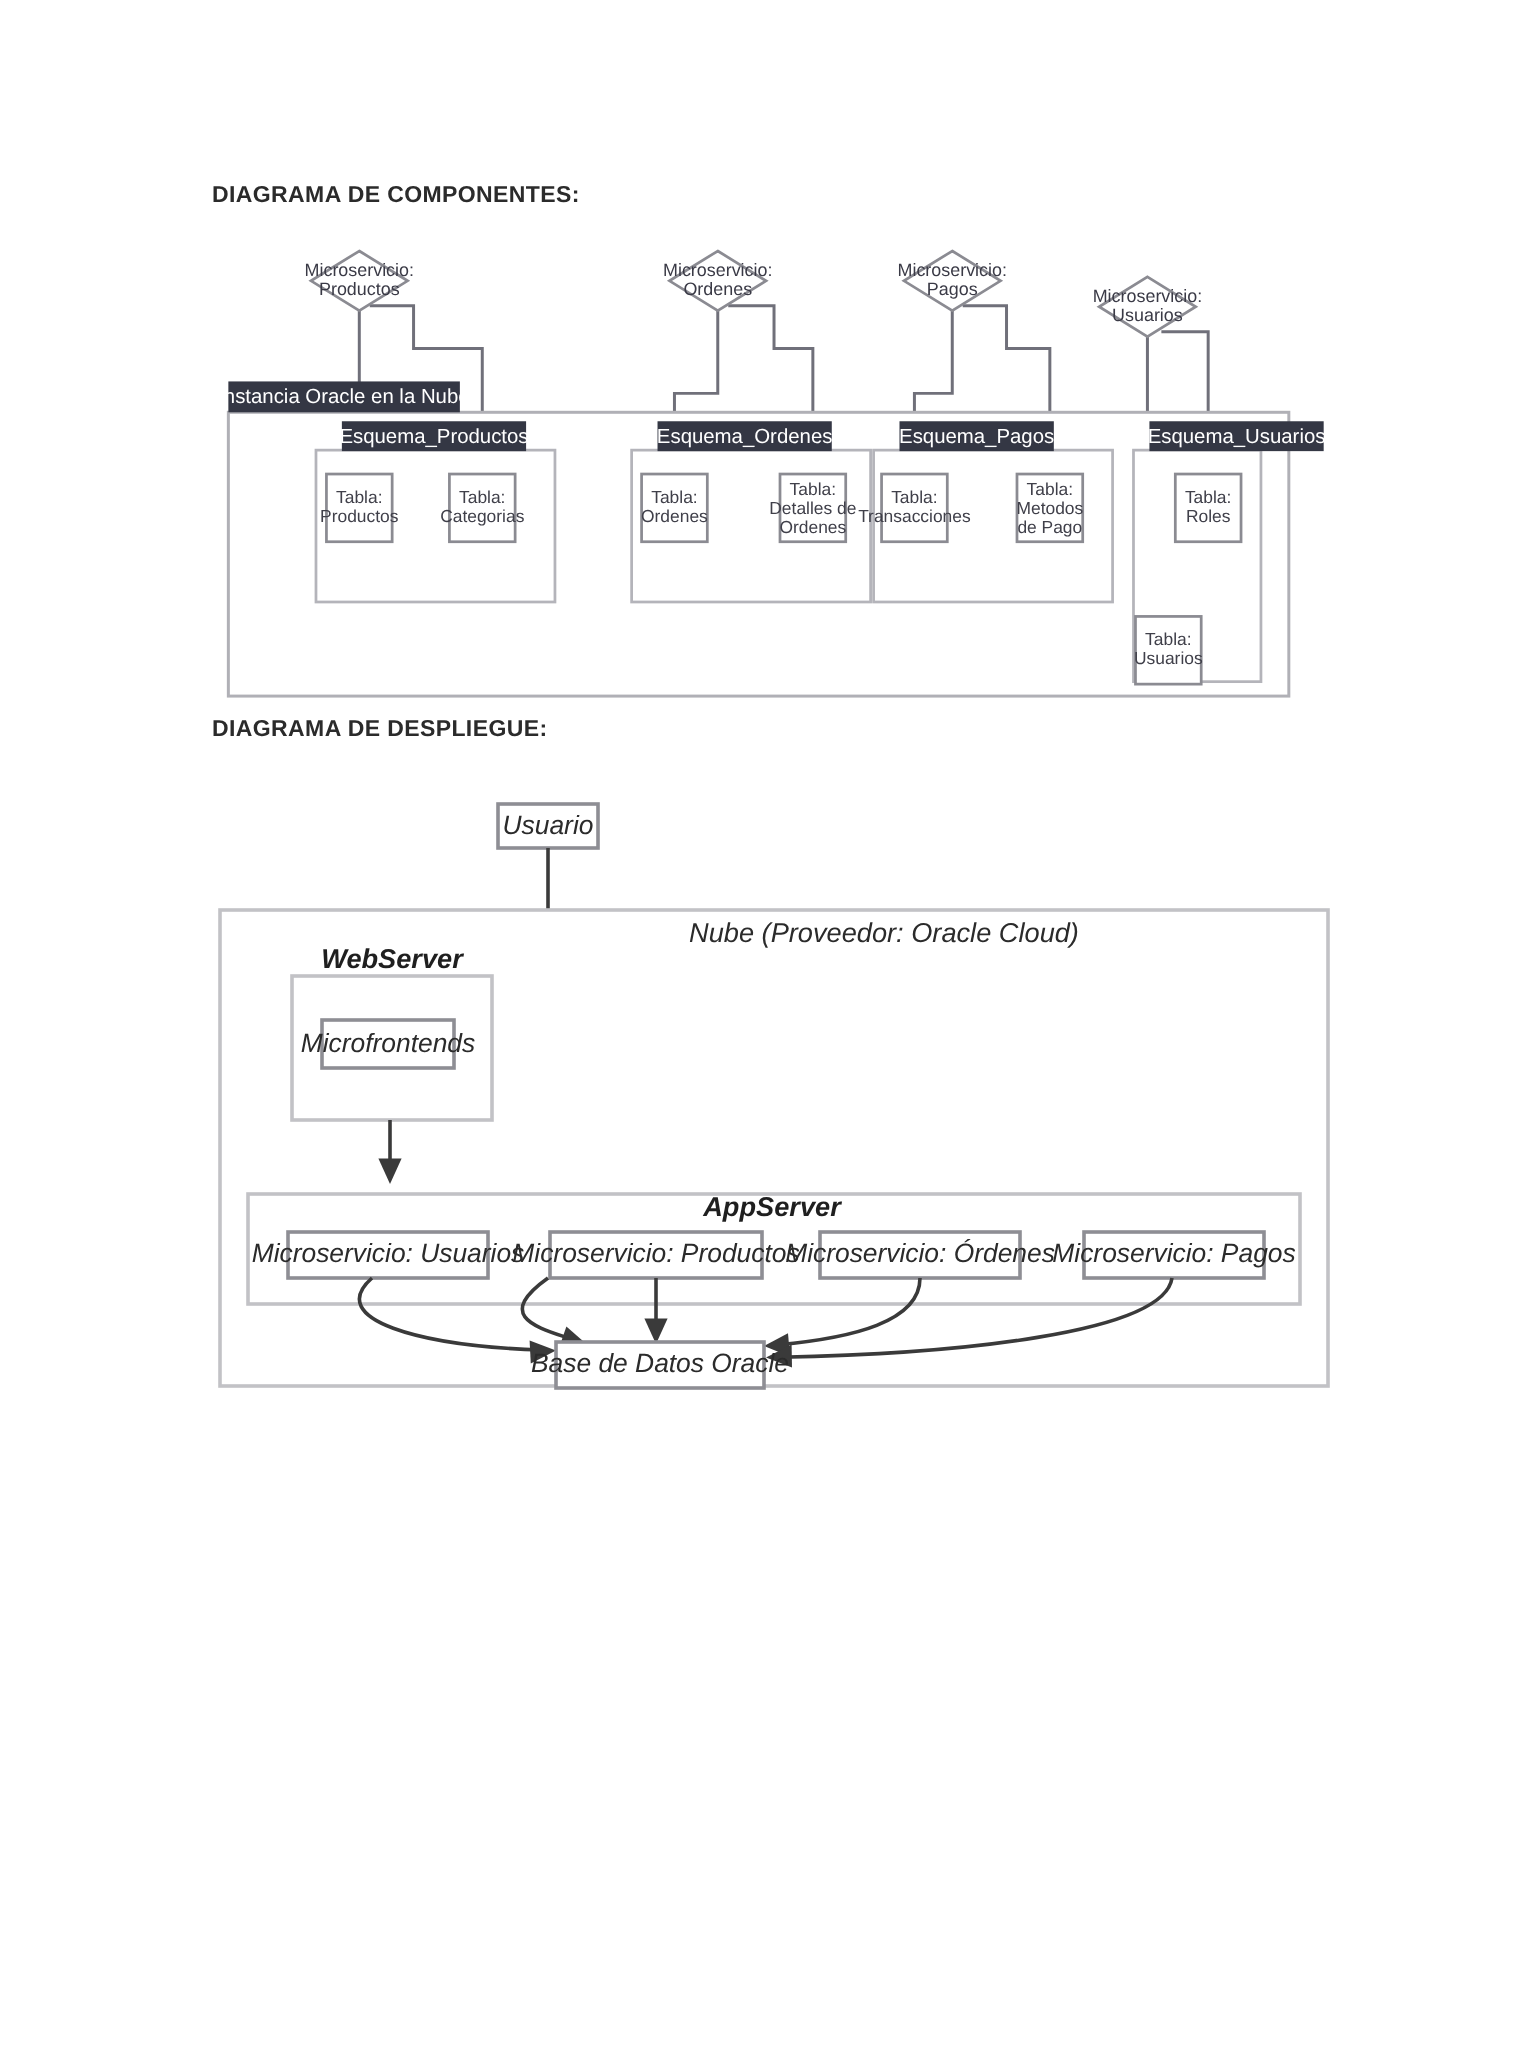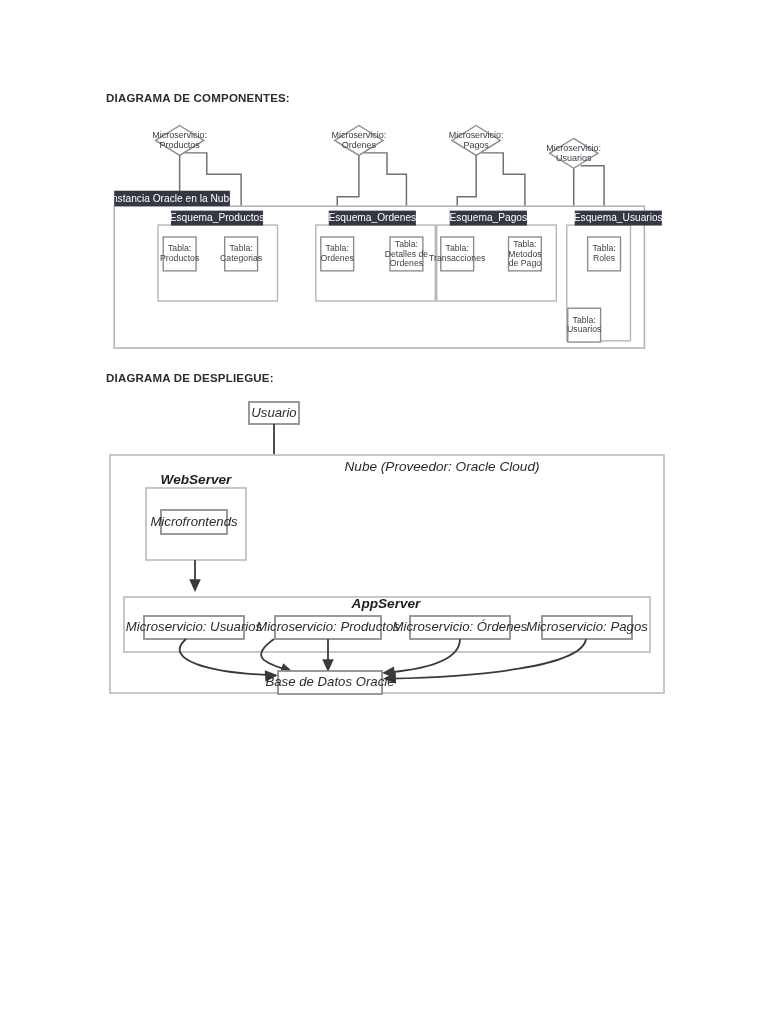--- a/index.html
+++ b/index.html
@@ -24,21 +24,21 @@
   
   .section-heading {
     position: absolute;
     font-size: 11.5px;
     font-weight: 600;
     letter-spacing: 0.2px;
     color: #2b2b2b;
     white-space: nowrap;
   }
   #heading-componentes { left: 106px; top: 92px; }
-  #heading-despliegue  { left: 106px; top: 372px; text-align: center; }
+  #heading-despliegue  { left: 106px; top: 359px; text-align: center; }
 
   
   .diagram {
     position: absolute;
   }
   .diagram svg {
     display: block;
     overflow: visible;
   }
 

